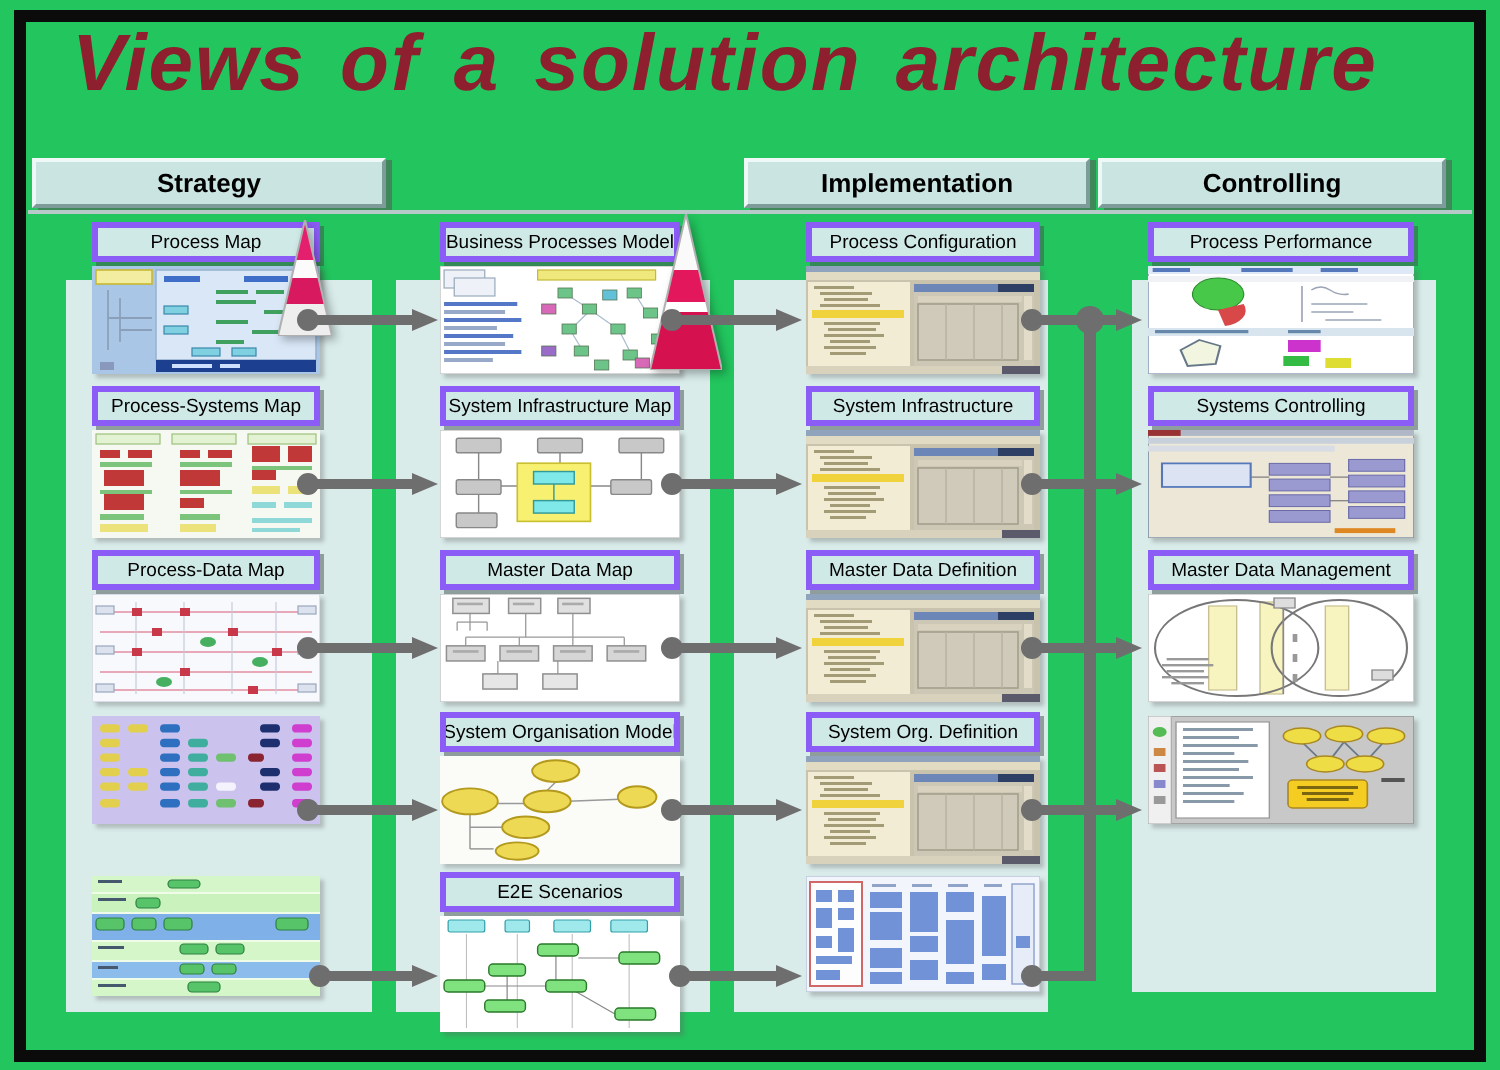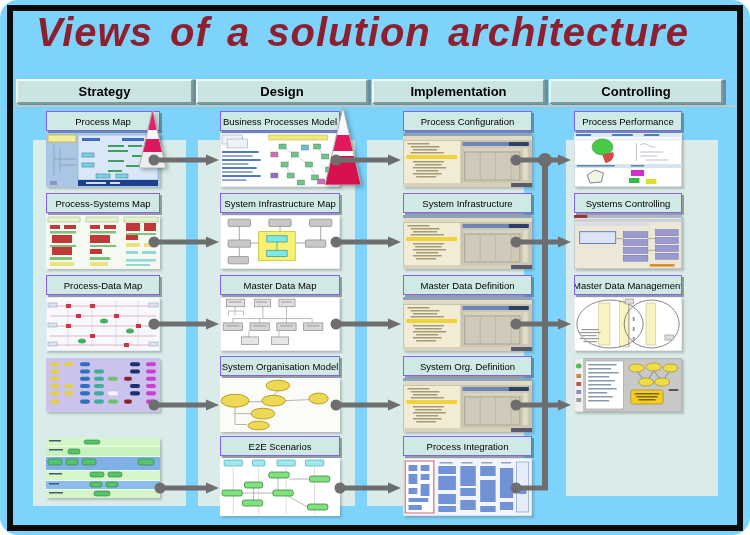--- a/index.html
+++ b/index.html
@@ -1,54 +1,53 @@
 <!DOCTYPE html>
 <html><head>
 <meta charset="utf-8">
 <style>
   html,body{margin:0;padding:0;background:#fff;}
-  #slide{position:relative;width:750px;height:535px;background:#7dd3fc;overflow:hidden;
-         font-family:"Liberation Sans","DejaVu Sans",sans-serif;border-radius:18px;}
+  #slide{position:relative;width:750px;height:535px;background:#22c55e;overflow:hidden;
+         font-family:"Liberation Sans","DejaVu Sans",sans-serif;}
   .frame{position:absolute;left:7px;top:5px;width:736px;height:526px;
          border:6px solid #0b0b0b;box-sizing:border-box;}
   .title{position:absolute;left:36px;top:10px;margin:0;width:690px;
          font-size:40px;font-weight:bold;font-style:italic;color:#8e1f2e;
          letter-spacing:1px;word-spacing:5px;white-space:nowrap;}
   .hdr{position:absolute;top:79px;height:25px;background:#c9e4e1;
        border:2px solid;border-color:#eef8f7 #7d9b99 #7d9b99 #eef8f7;
        box-shadow:3px 1px 0 rgba(85,85,85,.55);box-sizing:border-box;
        display:flex;align-items:center;justify-content:center;
        font-size:13px;font-weight:bold;color:#000;}
   .hdr-line{position:absolute;left:14px;top:105px;width:722px;height:2px;background:#b7c9c8;}
   .band{position:absolute;top:140px;background:#d9ecea;}
   .item{position:absolute;}
   .c1{left:46px;width:114px}.c2{left:220px;width:120px}
-  .c3{left:403px;width:129px}.c4{left:574px;width:108px}
+  .c3{left:403px;width:117px}.c4{left:574px;width:133px}
   .r1{top:111px}.r2{top:193px}.r3{top:275px}.r4{top:356px}.r5{top:436px}
-  .lbl{height:20px;background:#cfe9e7;border:1px solid #8b5cf6;
+  .lbl{height:20px;background:#cfe9e7;border:3px solid #8b5cf6;
        box-shadow:2px 2px 0 rgba(70,80,80,.5);box-sizing:border-box;
        display:flex;align-items:center;justify-content:center;
        font-size:9.5px;color:#000;white-space:nowrap;overflow:hidden;text-align:right;}
   .thumb{margin-top:2px;height:54px;background:#fff;
          box-shadow:2px 2px 2px rgba(100,100,100,.35);}
   .thumb svg{display:block;width:100%;height:100%;}
   .t58{height:58px}.t60{height:60px}
   .arrows{position:absolute;left:0;top:0;pointer-events:none;}
   .pyr{position:absolute;filter:drop-shadow(2px 2px 2px rgba(0,0,0,.3));}
   .pyr svg{display:block;width:100%;height:100%;}
 </style>
 </head>
 <body>
 
 <div id="slide">
   <div class="frame"></div>
   <h1 class="title">Views of a solution architecture</h1>
 
   <div class="hdr" style="left:16px;width:177px">Strategy</div>
-  <div class="hdr" style="left:196px;width:172px">Design</div>
   <div class="hdr" style="left:372px;width:173px">Implementation</div>
   <div class="hdr" style="left:549px;width:174px">Controlling</div>
   <div class="hdr-line"></div>
 
   <div class="band" style="left:33px;width:153px;height:366px"></div>
   <div class="band" style="left:198px;width:157px;height:366px"></div>
   <div class="band" style="left:367px;width:157px;height:366px"></div>
   <div class="band" style="left:566px;width:152px;height:356px"></div>
 
   <div class="item c1 r1">
@@ -603,21 +602,20 @@
             <line x1="98" y1="19" x2="98" y2="47"></line>
           </g>
         <rect x="109" y="15" width="4" height="32" fill="#e2dcc8"></rect>
         <rect y="50" width="117" height="4" fill="#d8d2bc"></rect>
           <rect x="98" y="50" width="19" height="4" fill="#5a5a6a"></rect>
       </svg>
     </div>
   </div>
 
   <div class="item c3 r5">
-    <div class="lbl">Process Integration</div>
     <div class="thumb t58">
       <svg viewBox="0 0 117 58" preserveAspectRatio="none">
         <rect width="117" height="58" fill="#f2f5fb" stroke="#bcc8dd" stroke-width="0.8"></rect>
         <rect x="2" y="3" width="26" height="52" fill="#fdfdfd" stroke="#d06868" stroke-width="1"></rect>
         <g fill="#7292d8">
           <rect x="5" y="7" width="8" height="6"></rect>
             <rect x="16" y="7" width="8" height="6"></rect>
           <rect x="5" y="16" width="8" height="10"></rect>
             <rect x="16" y="16" width="8" height="6"></rect>
           <rect x="5" y="30" width="8" height="6"></rect>

